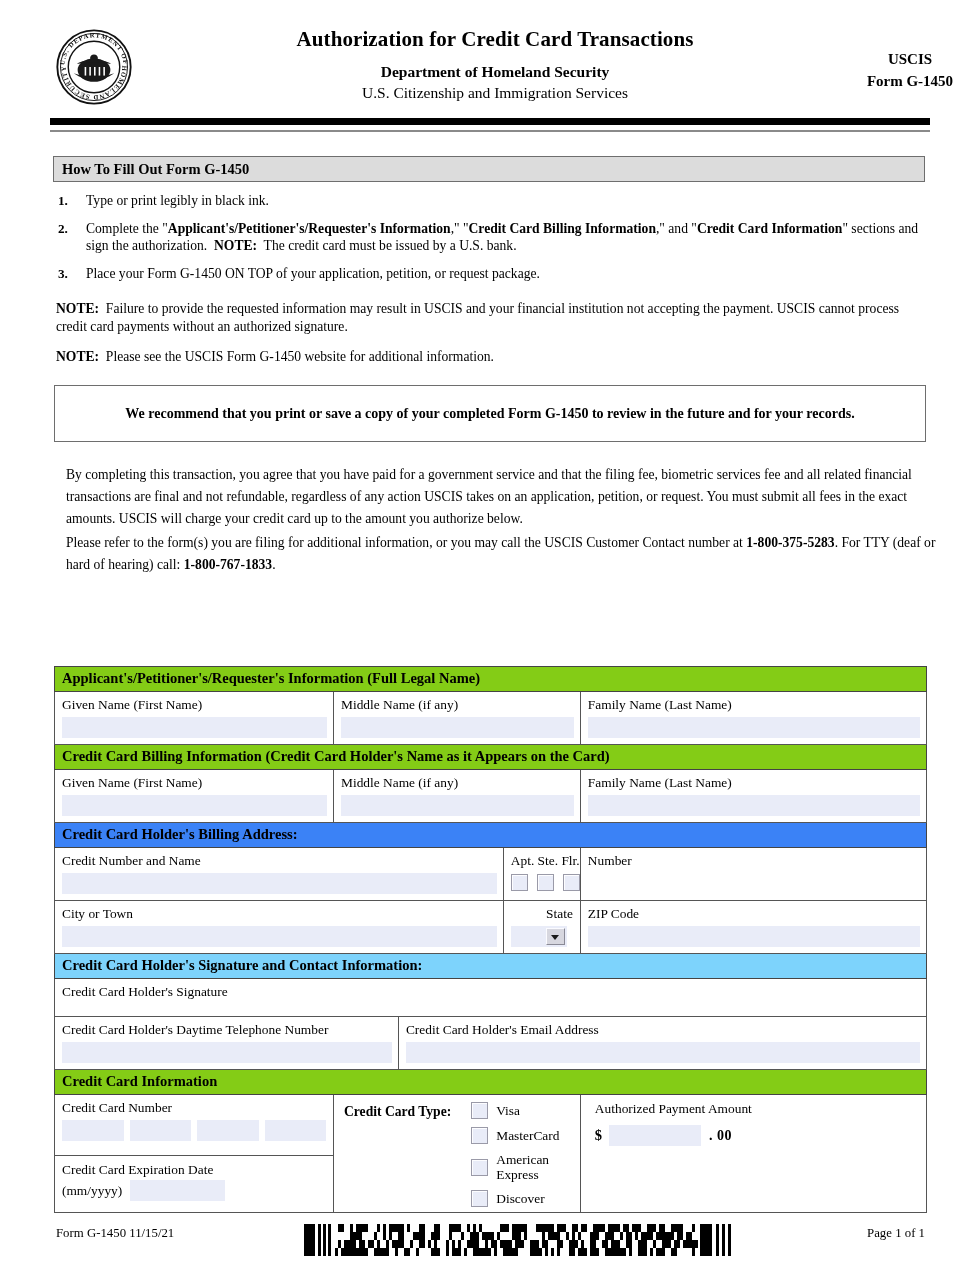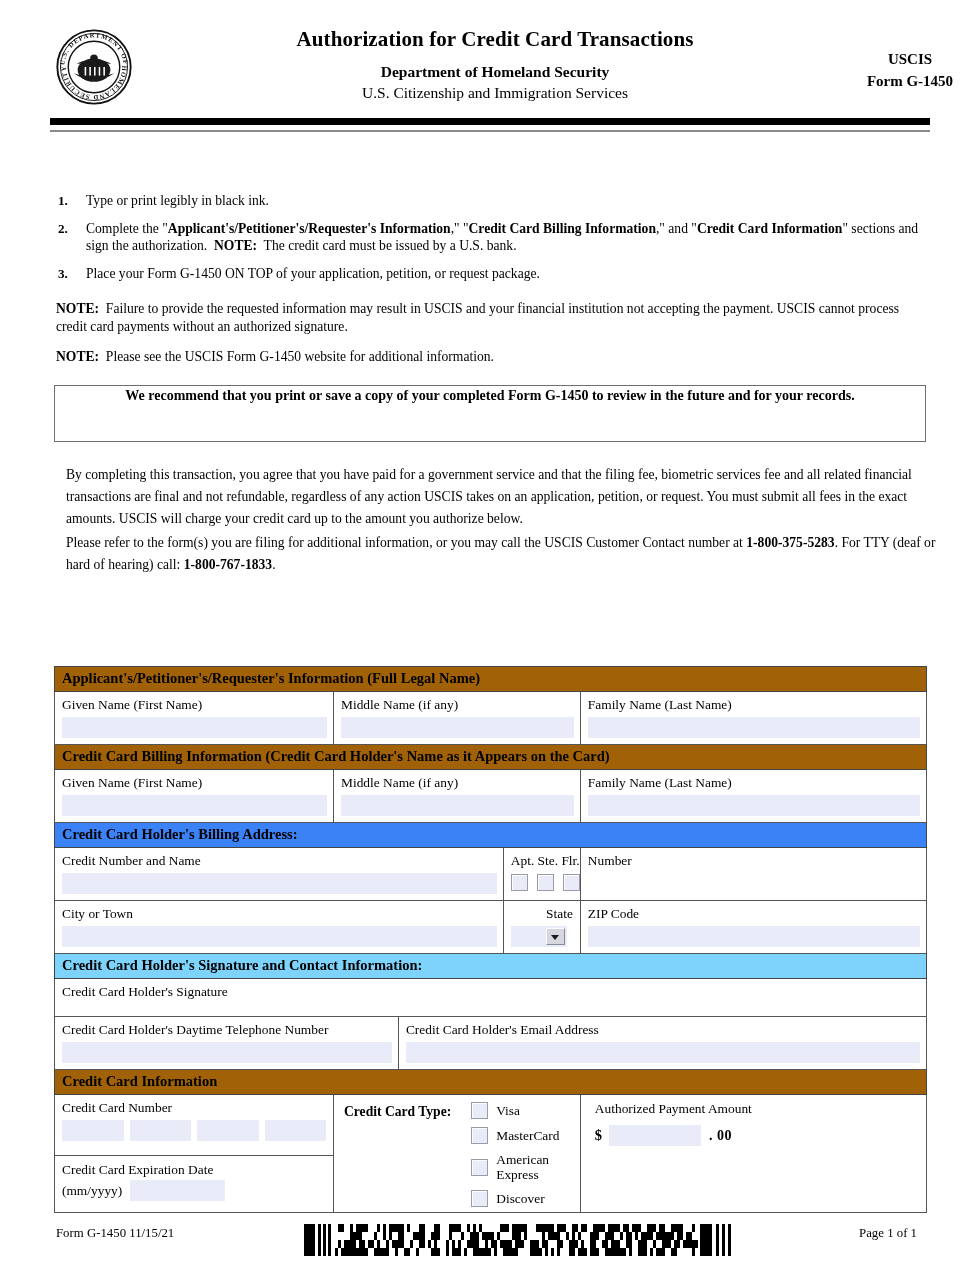--- a/index.html
+++ b/index.html
@@ -125,21 +125,21 @@
   b.tight { font-weight: bold; }
 
   
   .recbox {
     position: absolute;
     left: 54px; top: 385px;
     width: 872px; height: 57px;
     border: 1px solid #6e6e6e;
     box-sizing: border-box;
     display: flex;
-    align-items: flex-start;
+    align-items: center;
     justify-content: center;
   }
   .recbox .inner {
     font-size: 14px;
     font-weight: bold;
     text-align: center;
     line-height: 20px;
     width: 820px;
   }
 
@@ -161,21 +161,21 @@
     width: 873px;
     border-collapse: collapse;
   }
   .formtable td {
     border: 1px solid #555555;
     padding: 0;
     vertical-align: top;
     box-sizing: border-box;
   }
   .sechdr {
-    background: #a16207;
+    background: #84cc16;
     font-size: 14.5px;
     font-weight: bold;
     padding: 3px 0 4px 7px !important;
     height: 24px;
     border: 1px solid #444444 !important;
   }
   .cellbox {
     padding: 5px 0 0 7px !important;
     height: 53px;
     border-radius: 6px;
@@ -308,21 +308,21 @@
     width: 873px;
     height: 40px;
   }
   .foot-left {
     position: absolute;
     left: 2px; top: 2px;
     font-size: 12.8px;
   }
   .foot-right {
     position: absolute;
-    right: 10px; top: 2px;
+    right: 2px; top: 2px;
     font-size: 12.8px;
   }
   .barcode {
     position: absolute;
     left: 250px; top: 0px;
     width: 440px; height: 32px;
   }
 </style>
 </head>
 <body>
@@ -368,20 +368,21 @@
 
     <div class="agency-block">
       <div>USCIS</div>
       <div>Form G-1450</div>
     </div>
   </div>
 
   <div class="rule-thick"></div>
   <div class="rule-thin"></div>
 
+  <div class="band" id="how-band">How To Fill Out Form G-1450</div>
 
   <div class="steps">
     <div class="step">
       <span class="num">1.</span>
       <span>Type or print legibly in black ink.</span>
     </div>
     <div class="step">
       <span class="num">2.</span>
       <span>Complete the "<b>Applicant's/Petitioner's/Requester's Information</b>," "<b>Credit Card Billing Information</b>," and "<b>Credit Card Information</b>" sections and sign the authorization.&nbsp; <b>NOTE:</b>&nbsp; The credit card must be issued by a U.S. bank.</span>
     </div>

